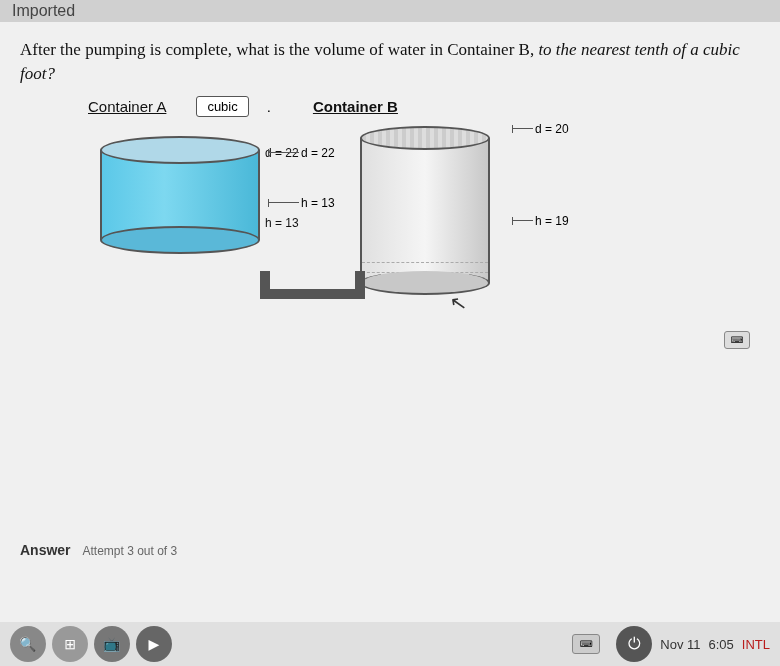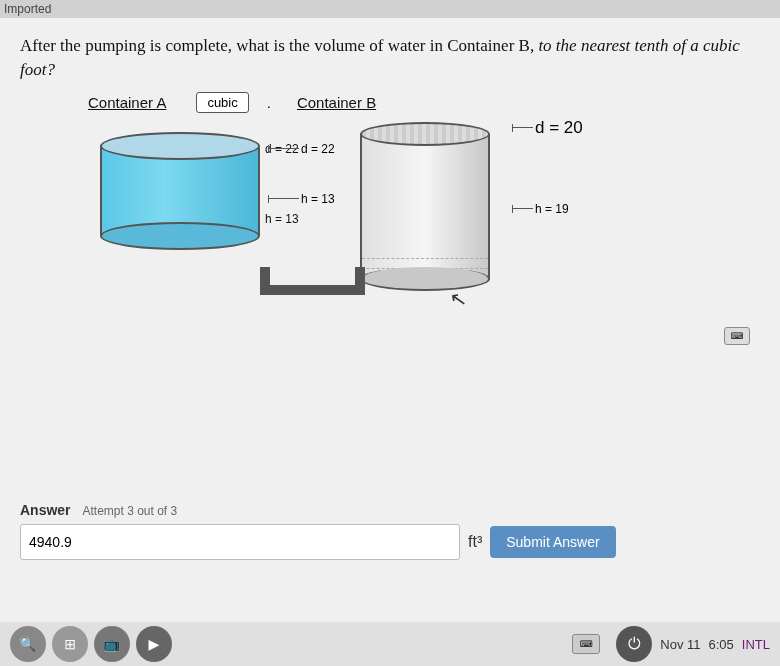--- a/index.html
+++ b/index.html
@@ -7,22 +7,22 @@
       width: 780px;
       height: 666px;
       background: #e8e8e8;
       font-family: 'Times New Roman', Times, serif;
       overflow: hidden;
       position: relative;
     }
 
     .imported-bar {
       background: #d0d0d0;
-      padding: 2px 4px;
-      font-size: 12px;
+      padding: 2px 12px;
+      font-size: 16px;
       color: #444;
       font-family: Arial, sans-serif;
     }
 
     .main-content {
       background: #f0f0f0;
       margin: 0;
       padding: 16px 20px 10px 20px;
       height: calc(666px - 44px);
       position: relative;
@@ -276,21 +276,21 @@
 
     .bottom-time {
       font-size: 13px;
       font-family: Arial, sans-serif;
       color: #333;
     }
 
     .bottom-intl {
       font-size: 13px;
       font-family: Arial, sans-serif;
-      color: #701a75;
+      color: #b91c1c;
     }
 
     .left-bottom-icons {
       display: flex;
       align-items: center;
       gap: 6px;
       margin-right: auto;
     }
 
     
@@ -313,21 +313,21 @@
   <div class="question-text">
     <span class="normal">After the pumping is complete, what is the volume of water in Container B,</span><span> to the nearest tenth of a cubic foot?</span>
   </div>
 
   <div class="diagram-area">
 
     <div style="position:absolute; top:0; left:68px; display:flex; align-items:center; gap:0;">
       <span class="container-label" style="margin-right:20px;">Container A</span>
       <button class="play-btn">cubic</button>
       <span style="margin:0 8px; font-size:15px; font-family:Arial;">.</span>
-      <span class="container-label" style="margin-left:18px;">Container B</span>
+      <span class="container-label" style="margin-left:34px;font-weight:bold;">Container B</span>
     </div>
 
     <div class="container-a-wrapper">
 
       <div style="position:relative;">
         <div class="cylinder-a-top" style="background: repeating-linear-gradient(90deg, #b0d8e8 0px, #b0d8e8 4px, transparent 4px, transparent 8px), #b0d8e8;"></div>
         <div class="cylinder-a-body"></div>
         <div class="cylinder-a-bottom"></div>
       </div>
 
@@ -363,47 +363,42 @@
 
         <div class="cylinder-b-top" style="background: repeating-linear-gradient(90deg, #ccc 0px, #ccc 4px, transparent 4px, transparent 8px), #ddd;"></div>
         <div class="cylinder-b-body">
 
           <div style="position:absolute; bottom:10px; left:0; right:0; border-bottom:1.5px dashed #aaa;"></div>
         </div>
         <div class="cylinder-b-bottom"></div>
       </div>
     </div>
 
-    <div style="position:absolute; top:26px; left:492px; font-size:17px; font-family:Arial; display:flex; align-items:center; white-space:nowrap;">
+    <div style="position:absolute; top:26px; left:492px; font-size:12px; font-family:Arial; display:flex; align-items:center; white-space:nowrap;">
       <div style="width:1px; height:8px; background:#555; display:inline-block; vertical-align:middle;"></div>
       <div style="width:20px; height:1px; background:#555; display:inline-block; vertical-align:middle;"></div>
       <span style="margin:0 2px;">d = 20</span>
     </div>
 
     <div style="position:absolute; top:110px; left:492px; font-size:12px; font-family:Arial; display:flex; align-items:center; white-space:nowrap;">
       <div style="width:1px; height:8px; background:#555; display:inline-block; vertical-align:middle;"></div>
       <div style="width:20px; height:1px; background:#555; display:inline-block; vertical-align:middle;"></div>
-      <span style="margin:0 2px;">h = 19</span>
+      <span style="margin:8px 2px;">h = 19</span>
     </div>
 
     <div class="cursor-arrow" style="position:absolute; top:195px; left:430px;">↖</div>
 
     <div style="position:absolute; top:235px; right:10px; width:26px; height:18px; border:1px solid #888; border-radius:3px; background:#ddd; display:flex; align-items:center; justify-content:center; font-size:9px; font-family:Arial;">⌨</div>
 
   </div>
 
   <div class="answer-section">
     <div class="answer-label">
       <strong>Answer</strong>
       <span class="attempt">Attempt 3 out of 3</span>
-    </div>
-    <div class="answer-row">
-      <input class="answer-input" type="text" value="4940.9" style="">
-      <span class="ft3-label">ft³</span>
-      <button class="submit-btn">Submit Answer</button>
     </div>
   </div>
 
 </div>
 
 <div class="bottom-bar">
   <div class="left-bottom-icons">
     <div class="bottom-icon-btn" style="background:#888; color:#fff; font-size:14px;">🔍</div>
     <div class="bottom-icon-btn" style="background:#999; color:#fff; font-size:14px;">⊞</div>
     <div class="bottom-icon-btn" style="background:#777; color:#fff; font-size:14px;">📺</div>

